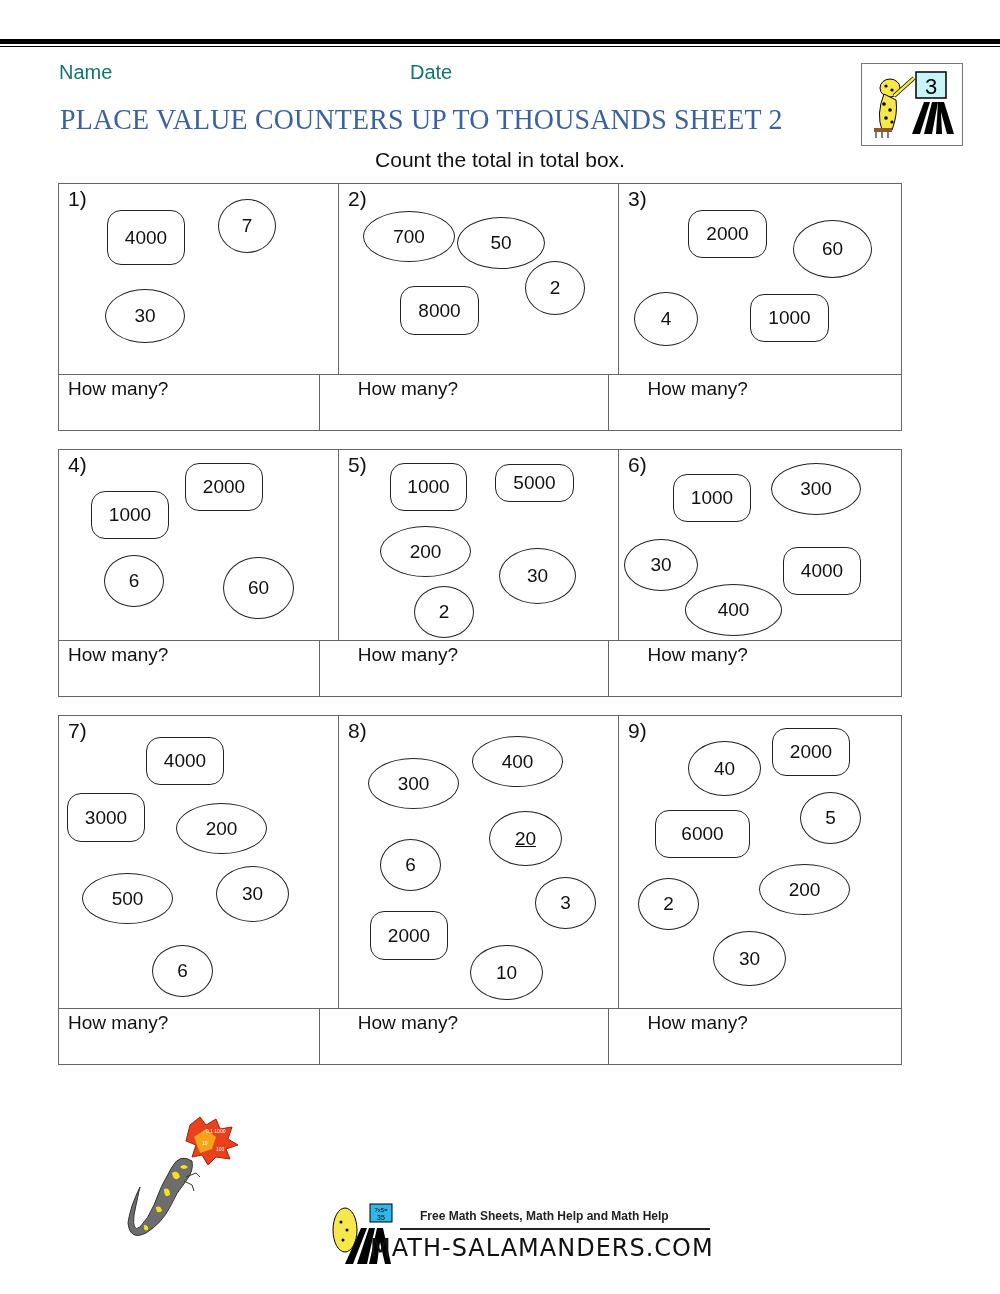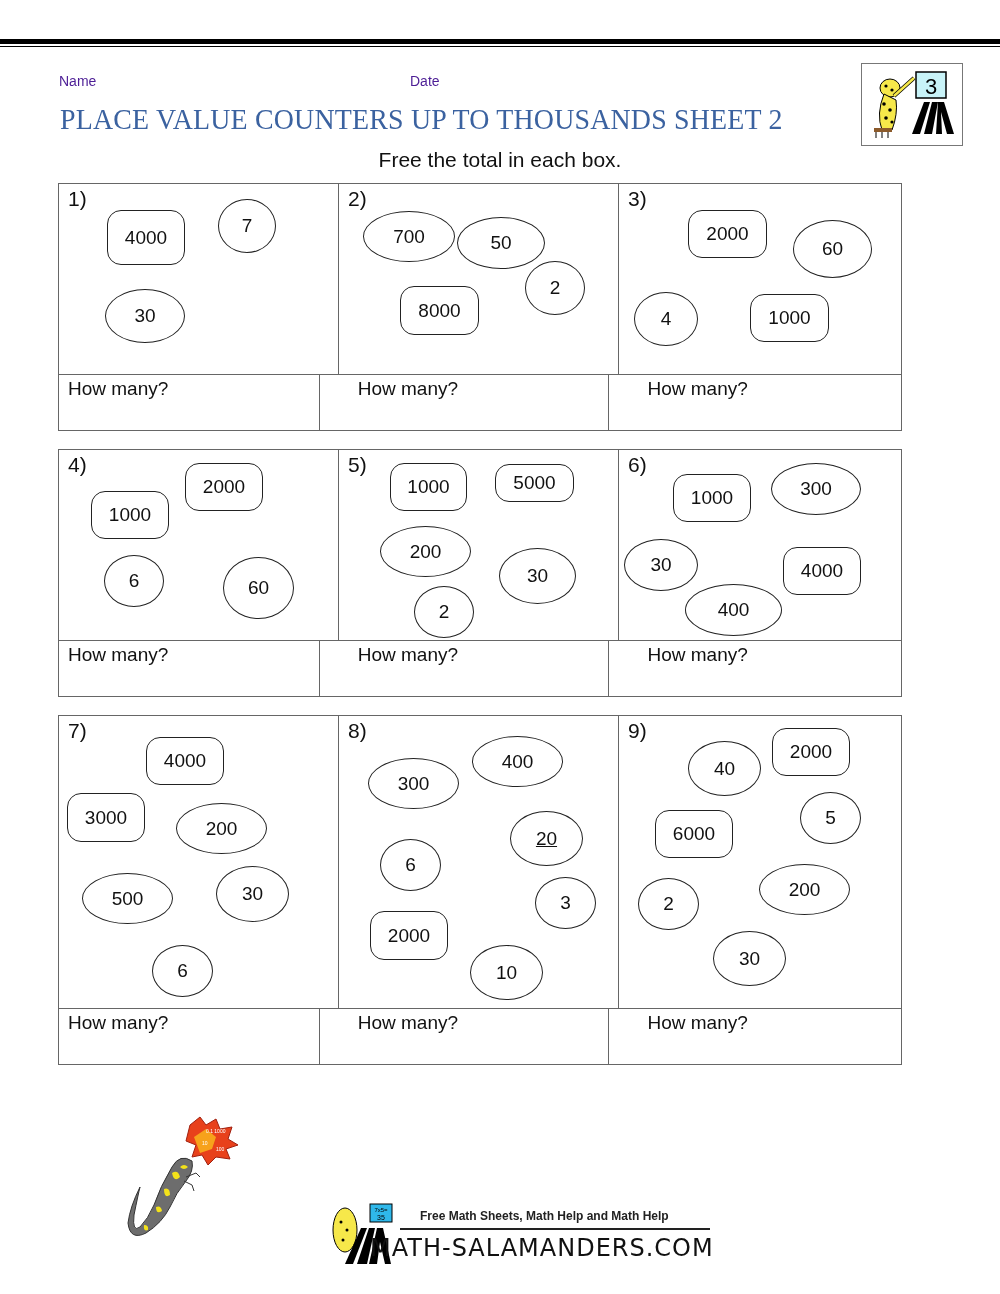--- a/index.html
+++ b/index.html
@@ -1,20 +1,20 @@
 <!DOCTYPE html>
 <html><head>
 <meta charset="utf-8">
 <style>
   html, body { margin:0; padding:0; background:#fff; }
   body { width:1000px; height:1294px; position:relative; overflow:hidden;
          font-family:"Liberation Sans", "DejaVu Sans", sans-serif; color:#111; }
   .rule-thick { position:absolute; left:0; top:39px; width:1000px; height:5px; background:#000; }
   .rule-thin { position:absolute; left:0; top:46px; width:1000px; height:1px; background:#000; }
-  .lbl { position:absolute; font-size:14px; color:#4c1d95;margin-top:12px; }
+  .lbl { position:absolute; font-size:20px; color:#0f766e; }
   .title { position:absolute; left:60px; top:102px; font-family:"Liberation Serif", "DejaVu Serif", serif;
            font-size:30px; color:#3b62a0; letter-spacing:0.2px; white-space:nowrap; transform:scaleX(0.93); transform-origin:left; }
   .instr { position:absolute; left:0; width:1000px; top:148px; text-align:center; font-size:21px; }
   .logo-box { position:absolute; left:861px; top:63px; width:100px; height:81px; border:1px solid #777; background:#fff; }
   .grid { position:absolute; left:58px; width:842px; border:1px solid #666; }
   .row-top { position:relative; height:190px; display:flex; border-bottom:1px solid #666; }
   .row-bot { position:relative; height:55px; display:flex;gap:29px; }
   .cell { position:relative; width:280px; border-right:1px solid #666; box-sizing:border-box; }
   .cell:last-child { border-right:none; width:282px; }
   .qnum { position:absolute; left:9px; top:3px; font-size:21px; }
@@ -31,21 +31,21 @@
 </head>
 <body>
 
 <div class="rule-thick"></div>
 <div class="rule-thin"></div>
 
 <div class="lbl" style="left:59px;top:61px;">Name</div>
 <div class="lbl" style="left:410px;top:61px;">Date</div>
 
 <div class="title">PLACE VALUE COUNTERS UP TO THOUSANDS SHEET 2</div>
-<div class="instr">Free the total in each box.</div>
+<div class="instr">Count the total in total box.</div>
 
 <div class="logo-box">
   <svg width="100" height="81" viewBox="0 0 100 81">
     <rect x="54" y="8" width="30" height="26" fill="#c8f3f8" stroke="#000" stroke-width="1.5"></rect>
     <text x="69" y="30" font-size="22" font-family="Liberation Sans, sans-serif" text-anchor="middle" fill="#000">3</text>
     <polygon points="50,70 62,38 68,38 58,70" fill="#000"></polygon>
     <polygon points="62,70 70,38 76,38 70,70" fill="#000"></polygon>
     <polygon points="74,70 76,38 82,38 92,70 85,70 79,48 80,70" fill="#000"></polygon>
     <ellipse cx="28" cy="24" rx="10" ry="9" fill="#f6e84a" stroke="#000"></ellipse>
     <path d="M22 30 Q14 50 20 66 L30 66 Q36 50 34 36 Z" fill="#f6e84a" stroke="#000"></path>
@@ -147,32 +147,32 @@
         <div class="ctr sq" style="left: 8px; top: 77px; width: 78px; height: 49px;">3000</div>
         <div class="ctr ov" style="left: 117px; top: 87px; width: 91px; height: 51px;">200</div>
         <div class="ctr ov" style="left: 23px; top: 157px; width: 91px; height: 51px;">500</div>
         <div class="ctr ov" style="left: 157px; top: 150px; width: 73px; height: 56px;">30</div>
         <div class="ctr ov" style="left: 93px; top: 229px; width: 61px; height: 52px;">6</div>
       </div>
     <div class="cell">
         <span class="qnum">8)</span>
         <div class="ctr ov" style="left: 133px; top: 20px; width: 91px; height: 51px;">400</div>
         <div class="ctr ov" style="left: 29px; top: 42px; width: 91px; height: 51px;">300</div>
-        <div class="ctr ov" style="left: 171px; top: 95px; width: 73px; height: 55px; text-decoration: underline;">20</div>
+        <div class="ctr ov" style="left: 150px; top: 95px; width: 73px; height: 55px; text-decoration: underline;">20</div>
         <div class="ctr ov" style="left: 41px; top: 123px; width: 61px; height: 52px;">6</div>
         <div class="ctr ov" style="left: 196px; top: 161px; width: 61px; height: 52px;">3</div>
         <div class="ctr sq" style="left: 31px; top: 195px; width: 78px; height: 49px;">2000</div>
         <div class="ctr ov" style="left: 131px; top: 229px; width: 73px; height: 55px;">10</div>
       </div>
     <div class="cell">
         <span class="qnum">9)</span>
         <div class="ctr sq" style="left: 153px; top: 12px; width: 78px; height: 48px;">2000</div>
         <div class="ctr ov" style="left: 69px; top: 25px; width: 73px; height: 55px;">40</div>
         <div class="ctr ov" style="left: 181px; top: 76px; width: 61px; height: 52px;">5</div>
-        <div class="ctr sq" style="left: 36px; top: 94px; width: 78px; height: 48px;">6000</div>
+        <div class="ctr sq" style="left: 36px; top: 94px; width: 95px; height: 48px;">6000</div>
         <div class="ctr ov" style="left: 140px; top: 148px; width: 91px; height: 51px;">200</div>
         <div class="ctr ov" style="left: 19px; top: 162px; width: 61px; height: 52px;">2</div>
         <div class="ctr ov" style="left: 94px; top: 215px; width: 73px; height: 55px;">30</div>
       </div>
   </div>
   <div class="row-bot">
     <div class="cell">
         <span class="how">How many?</span>
       </div>
     <div class="cell">

